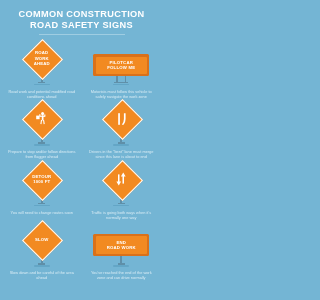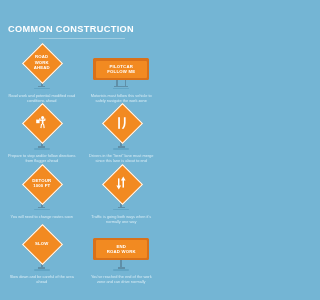--- a/index.html
+++ b/index.html
@@ -11,21 +11,21 @@
     height: 300px;
     background: #74b5d4;
     font-family: "Liberation Sans", sans-serif;
     overflow: hidden;
     position: relative;
   }
 
   
   .title-block {
     padding: 9px 8px 0 8px;
-    margin-top: 15px;
+    text-align: center;
   }
   .title-line {
     display: block;
     color: #ffffff;
     font-weight: bold;
     font-size: 9.2px;
     letter-spacing: 0.35px;
     line-height: 11px;
     text-transform: uppercase;
   }
@@ -188,20 +188,21 @@
     text-align: center;
     margin-top: 3.5px;
     width: 70px;
   }
 </style>
 </head>
 <body>
 
 <div class="title-block">
   <span class="title-line">Common Construction</span>
+  <span class="title-line">Road Safety Signs</span>
   <div class="title-rule"></div>
 </div>
 
 <div class="grid">
 
   <div class="cell">
     <div class="sign-area">
       <div class="diamond-wrap">
         <div class="diamond"></div>
         <div class="diamond-text">Road<br>Work<br>Ahead</div>

